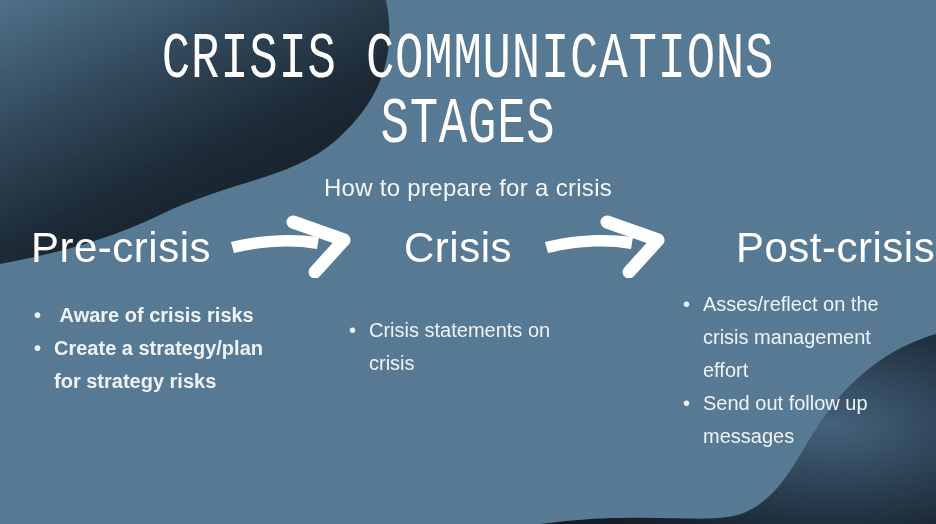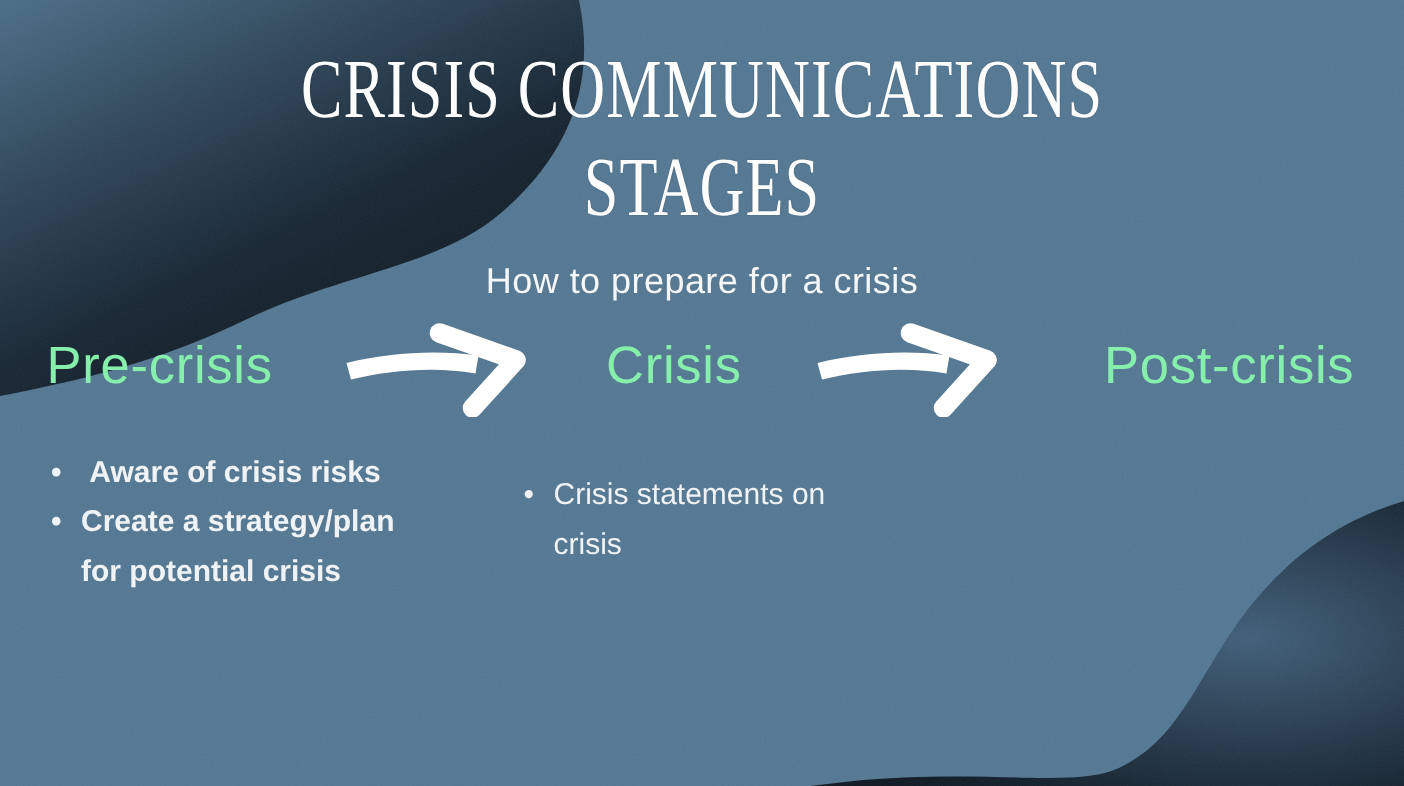--- a/index.html
+++ b/index.html
@@ -20,22 +20,22 @@
     position: absolute;
     left: 0; top: 0;
     width: 936px; height: 524px;
     display: block;
   }
   
   .title-block {
     position: absolute;
     left: 0; right: 0; top: 28px;
     text-align: center;
-    font-family: Liberation Serif, serif;
-    font-size: 56px;
+    font-family: Liberation Mono, monospace;
+    font-size: 64px;
     line-height: 65px;
     font-weight: 400;
     letter-spacing: 1px;
     color: #fdfdfd;
     text-shadow: 0 0 1px rgba(20,35,48,0.35);
   }
   .title-line {
     transform: scaleX(0.74);
     transform-origin: 50% 50%;
     white-space: nowrap;
@@ -46,24 +46,24 @@
     left: 0; right: 0; top: 174px;
     text-align: center;
     font-size: 24px;
     letter-spacing: 0.3px;
     color: #f4f6f7;
   }
   
   .stage-label {
     position: absolute;
     top: 224px;
-    font-size: 35px;
+    font-size: 42px;
     font-weight: 400;
     letter-spacing: 0.5px;
-    color: #86efac;
+    color: #ffffff;
     white-space: nowrap;
   }
   .stage-pre  { left: 31px; }
   .stage-mid  { left: 404px; }
   .stage-post { left: 736px; }
   
   .arrow {
     position: absolute;
     top: 214px;
     width: 124px;
@@ -152,22 +152,29 @@
     <path d="M64 8 L115 26 L86 58" fill="none" stroke="#ffffff" stroke-width="13" stroke-linecap="round" stroke-linejoin="round"></path>
   </svg>
   <svg class="arrow arrow-2" viewBox="0 0 124 64" aria-hidden="true">
     <path d="M2 28 C 30 21 62 19 90 23 L 88 35 C 60 30 30 33 5 39 Z" fill="#ffffff"></path>
     <path d="M64 8 L115 26 L86 58" fill="none" stroke="#ffffff" stroke-width="13" stroke-linecap="round" stroke-linejoin="round"></path>
   </svg>
 
   <ul class="col-list col-1">
     <li>&nbsp;Aware of crisis risks</li>
     <li>Create a strategy/plan
-for potential crisis</li>
+for strategy risks</li>
   </ul>
 
   <ul class="col-list col-2">
     <li>Crisis statements on
 crisis</li>
   </ul>
 
+  <ul class="col-list col-3">
+    <li>Asses/reflect on the
+crisis management
+effort</li>
+    <li>Send out follow up
+messages</li>
+  </ul>
 
 </div>
 
 </body></html>

